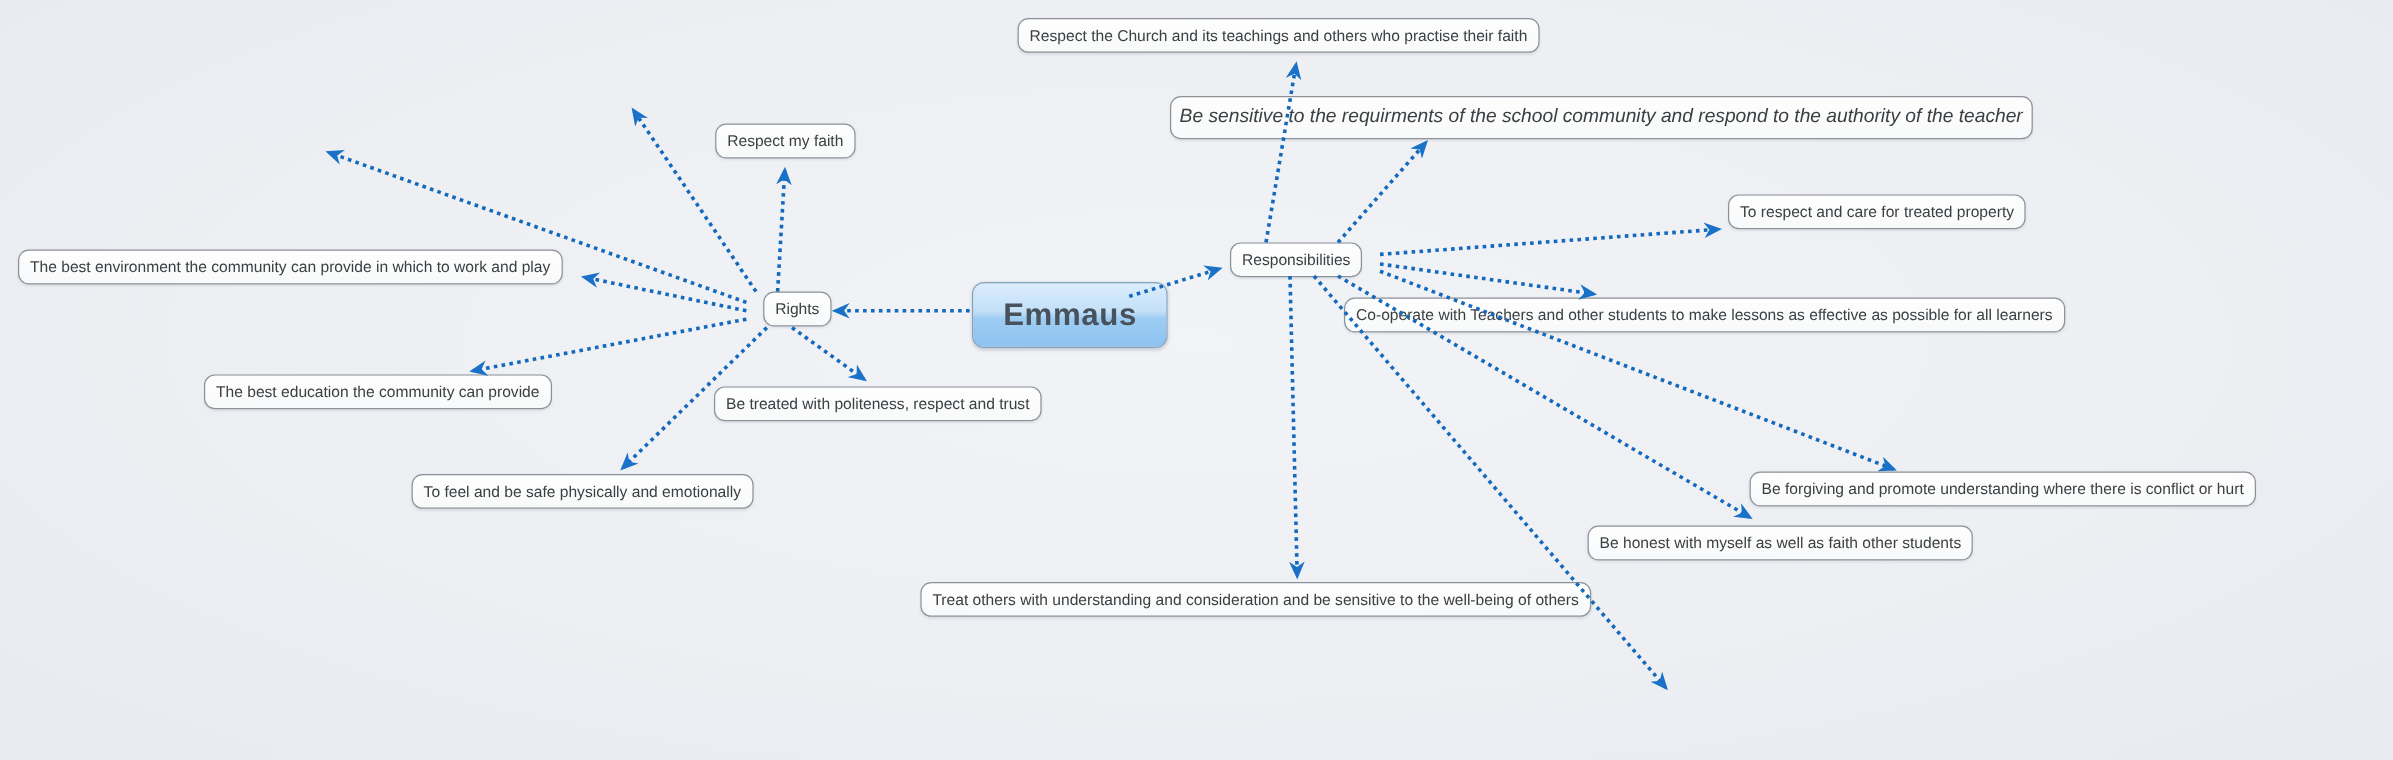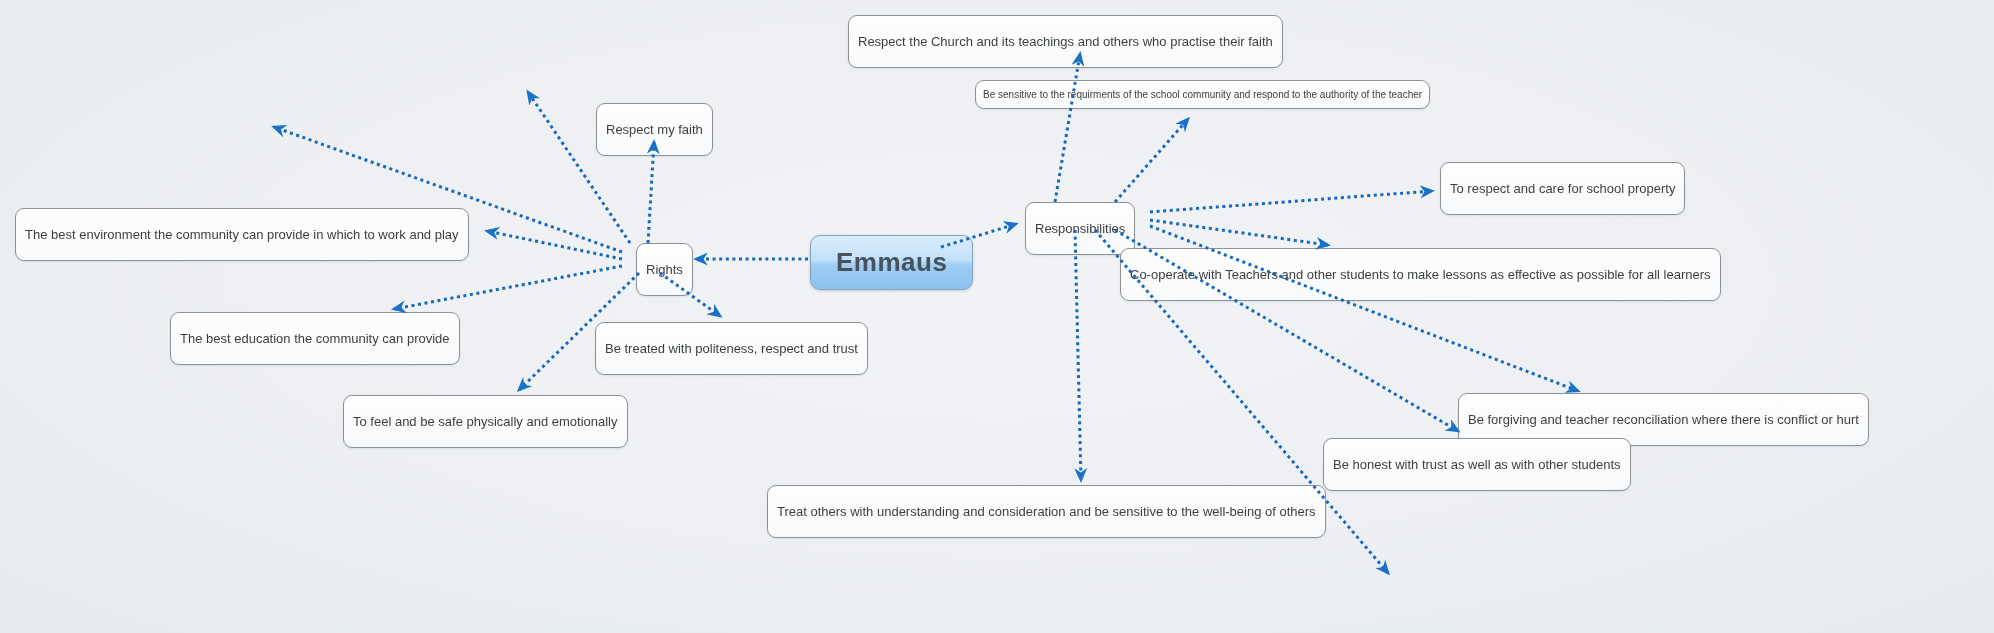--- a/index.html
+++ b/index.html
@@ -20,28 +20,28 @@
     stroke:#1569bd;
     stroke-width:3;
     stroke-dasharray:3 3.6;
     stroke-linecap:butt;
   }
   .node{
     position:absolute;z-index:2;
     background:linear-gradient(#fefefe,#f8f9fa);
     border:1px solid #8d9298;
     border-radius:9px;
-    padding:18px 9px;
+    padding:6px 9px;
     font-size:13px;
     color:#3c3f42;
     white-space:nowrap;
     box-shadow:0 1px 2px rgba(60,70,90,0.10);
     cursor:default;
   }
-  .node.small{font-size:10px;padding:8px 7px;}
+  .node.small{font-size:16px;padding:8px 7px;font-style:italic;}
   .node.center{
     background:linear-gradient(#dcedfc 0%, #c2e0f8 45%, #9ecdf3 55%, #8ec2f0 100%);
     border:1px solid #87a3bc;
     border-radius:10px;
     padding:11px 25px;
     font-size:26px;
     font-weight:bold;
     letter-spacing:0.5px;
     color:#47525c;
     box-shadow:0 1px 3px rgba(50,80,120,0.25);
@@ -57,24 +57,24 @@
   <div class="node" style="left:1025px;top:202px">Responsibilities</div>
 
   <div class="node" style="left:596px;top:103px">Respect my faith</div>
   <div class="node" style="left:170px;top:312px">The best education the community can provide</div>
   <div class="node" style="left:15px;top:208px">The best environment the community can provide in which to work and play</div>
   <div class="node" style="left:343px;top:395px">To feel and be safe physically and emotionally</div>
   <div class="node" style="left:595px;top:322px">Be treated with politeness, respect and trust</div>
 
   <div class="node" style="left:848px;top:15px">Respect the Church and its teachings and others who practise their faith</div>
   <div class="node small" style="left:975px;top:80px">Be sensitive to the requirments of the school community and respond to the authority of the teacher</div>
-  <div class="node" style="left:1440px;top:162px">To respect and care for school property</div>
+  <div class="node" style="left:1440px;top:162px">To respect and care for treated property</div>
   <div class="node" style="left:1120px;top:248px">Co-operate with Teachers and other students to make lessons as effective as possible for all learners</div>
-  <div class="node" style="left:1458px;top:393px">Be forgiving and teacher reconciliation where there is conflict or hurt</div>
-  <div class="node" style="left:1323px;top:438px">Be honest with trust as well as with other students</div>
+  <div class="node" style="left:1458px;top:393px">Be forgiving and promote understanding where there is conflict or hurt</div>
+  <div class="node" style="left:1323px;top:438px">Be honest with myself as well as faith other students</div>
   <div class="node" style="left:767px;top:485px">Treat others with understanding and consideration and be sensitive to the well-being of others</div>
 
   <svg class="edges" viewBox="0 0 1994 633" aria-hidden="true">
     <defs>
       <marker id="ah" markerUnits="userSpaceOnUse" markerWidth="15" markerHeight="13" viewBox="0 0 15 13" refX="12" refY="6.5" orient="auto">
         <path d="M0,0 L15,6.5 L0,13 L4.5,6.5 Z" fill="#1a72c8"></path>
       </marker>
     </defs>
     <line class="edge" x1="808" y1="259" x2="696" y2="259" marker-end="url(#ah)"></line>
     <line class="edge" x1="941" y1="247" x2="1016" y2="224" marker-end="url(#ah)"></line>

